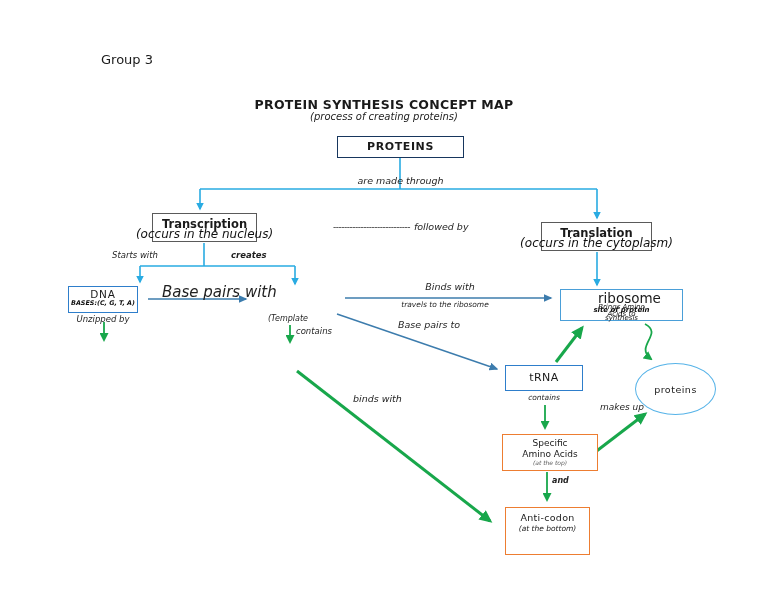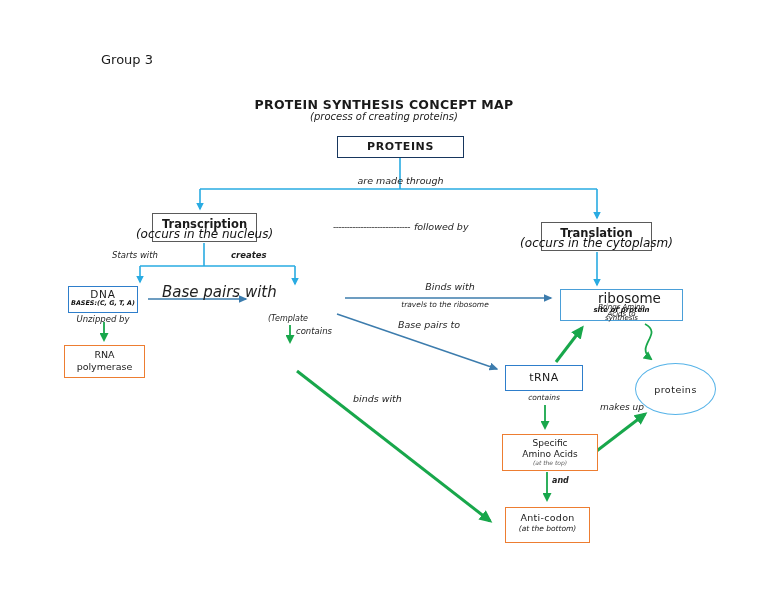--- a/index.html
+++ b/index.html
@@ -131,24 +131,20 @@
   </div>
 
   <div class="lbl" style="left:162px;top:283px;width:80px;text-align:center;font-size:15px;">Base pairs with</div>
 
 
   <div class="lbl" style="left:268px;top:314px;font-size:8px;">(Template</div>
   <div class="lbl" style="left:296px;top:326px;font-size:8.5px;">contains</div>
 
   <div class="lbl" style="left:70px;top:314px;width:66px;text-align:center;font-size:8.5px;">Unzipped by</div>
 
-  <div class="box b-orange" style="left:64px;top:345px;width:81px;height:33px;">
-    <div style="font-size:9.5px;line-height:12px;margin-top:3px;">RNA</div>
-    <div style="font-size:9.5px;line-height:11px;">polymerase</div>
-  </div>
 
 
   <div class="lbl" style="left:415px;top:281px;width:70px;text-align:center;font-size:9.5px;">Binds with</div>
   <div class="lbl" style="left:395px;top:300px;width:100px;text-align:center;font-size:7.5px;">travels to the ribosome</div>
   <div class="lbl" style="left:398px;top:319px;font-size:9.5px;">Base pairs to</div>
 
   <div class="box b-lblue" style="left:560px;top:289px;width:123px;height:32px;overflow:visible;padding-left:16px;">
     <div style="font-size:13.5px;line-height:14px;margin-top:1px;">ribosome</div>
     <div class="rib-note" style="top:14px;">Brings Amino</div>
     <div class="rib-note" style="top:17px;font-weight:bold;">site of protein</div>
@@ -168,18 +164,18 @@
   <div class="lbl" style="left:600px;top:402px;font-size:9px;">makes up</div>
 
   <div class="box b-orange" style="left:502px;top:434px;width:96px;height:37px;overflow:hidden;">
     <div style="font-size:9px;line-height:11px;margin-top:3px;">Specific</div>
     <div style="font-size:9px;line-height:10px;">Amino Acids</div>
     <div style="font-size:6px;font-style:italic;line-height:8px;opacity:.75;">(at the top)</div>
   </div>
 
   <div class="lbl" style="left:552px;top:476px;font-size:8px;font-weight:bold;">and</div>
 
-  <div class="box b-orange" style="left:505px;top:507px;width:85px;height:36px;">
+  <div class="box b-orange" style="left:505px;top:507px;width:85px;height:48px;">
     <div style="font-size:9.5px;line-height:12px;margin-top:4px;letter-spacing:.3px;">Anti-codon</div>
     <div style="font-size:7.5px;font-style:italic;line-height:9px;">(at the bottom)</div>
   </div>
 
 </div>
 
 </body></html>

